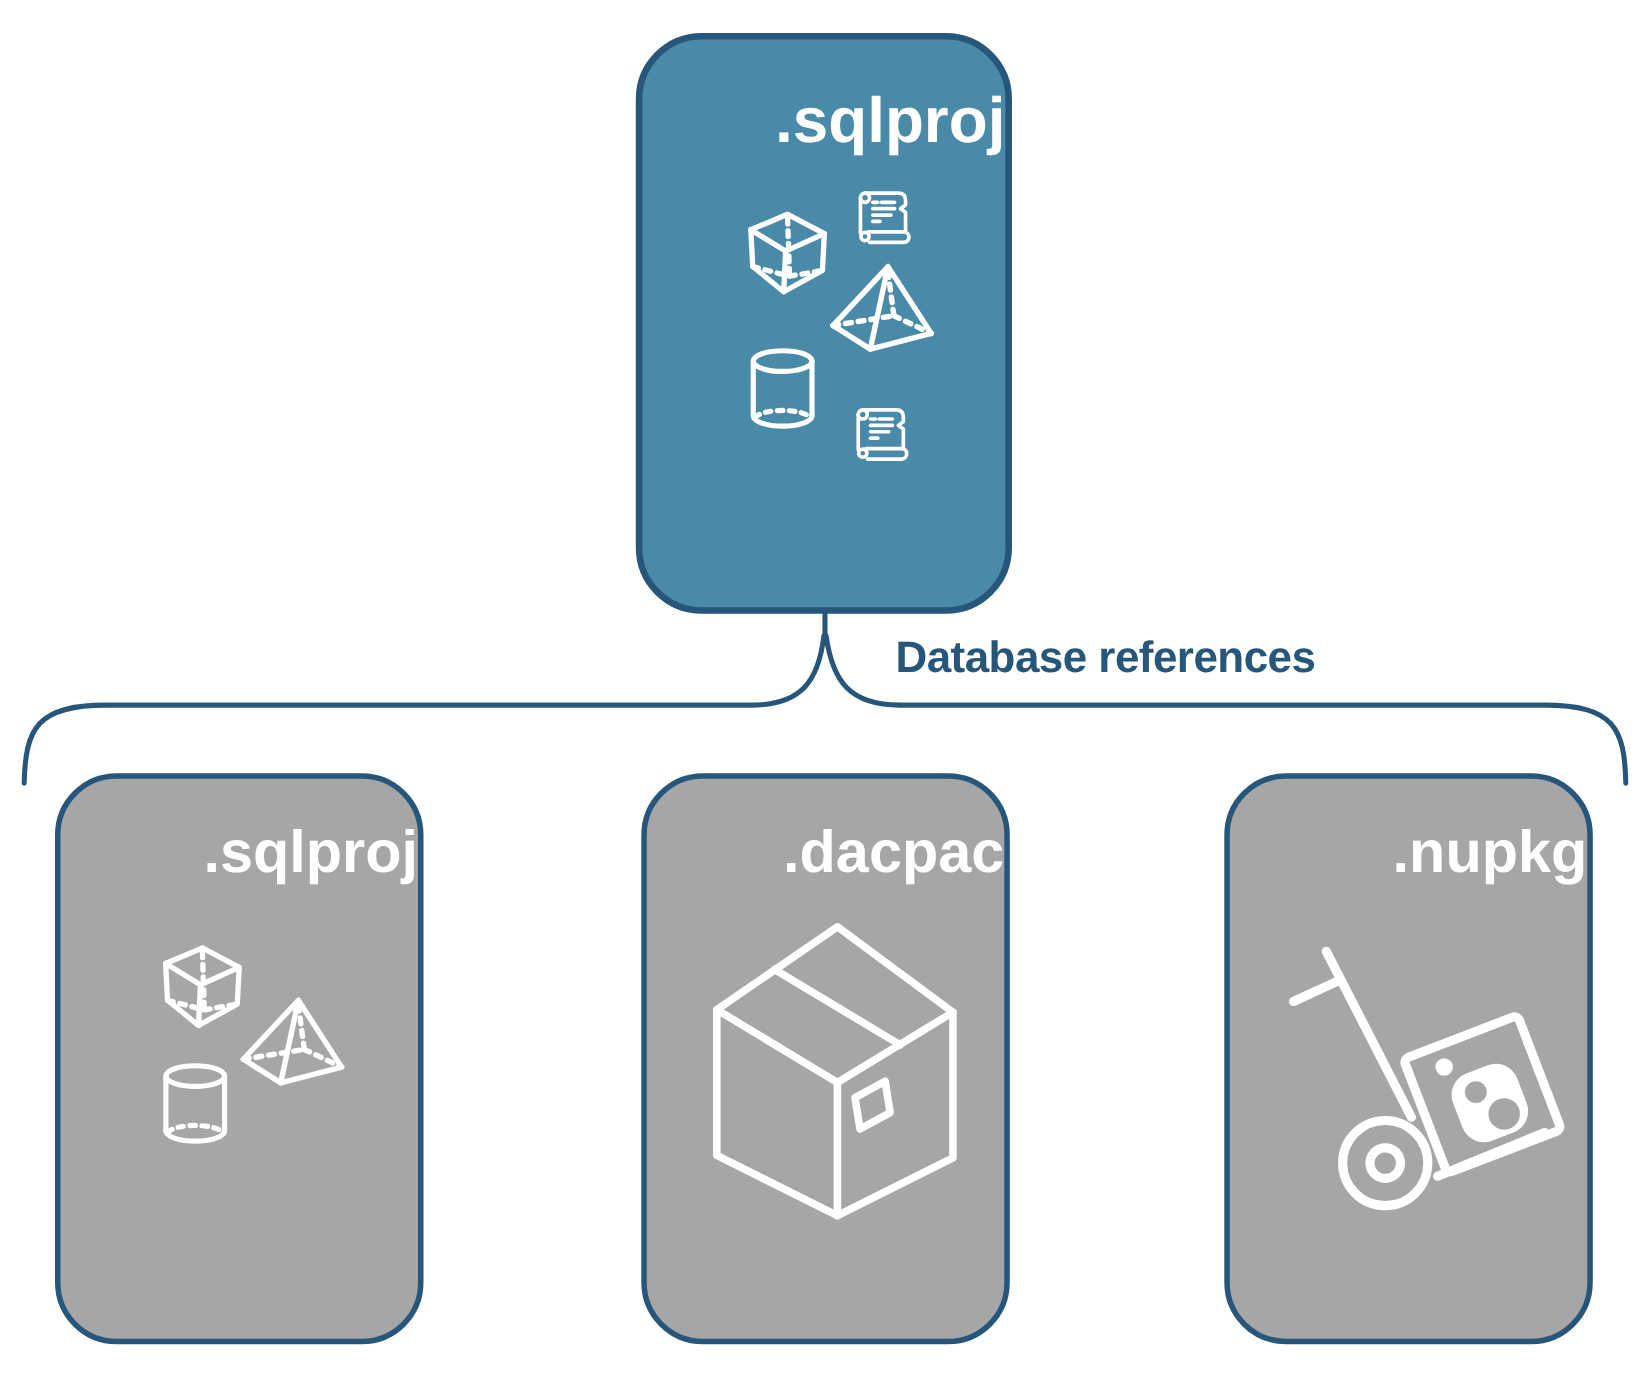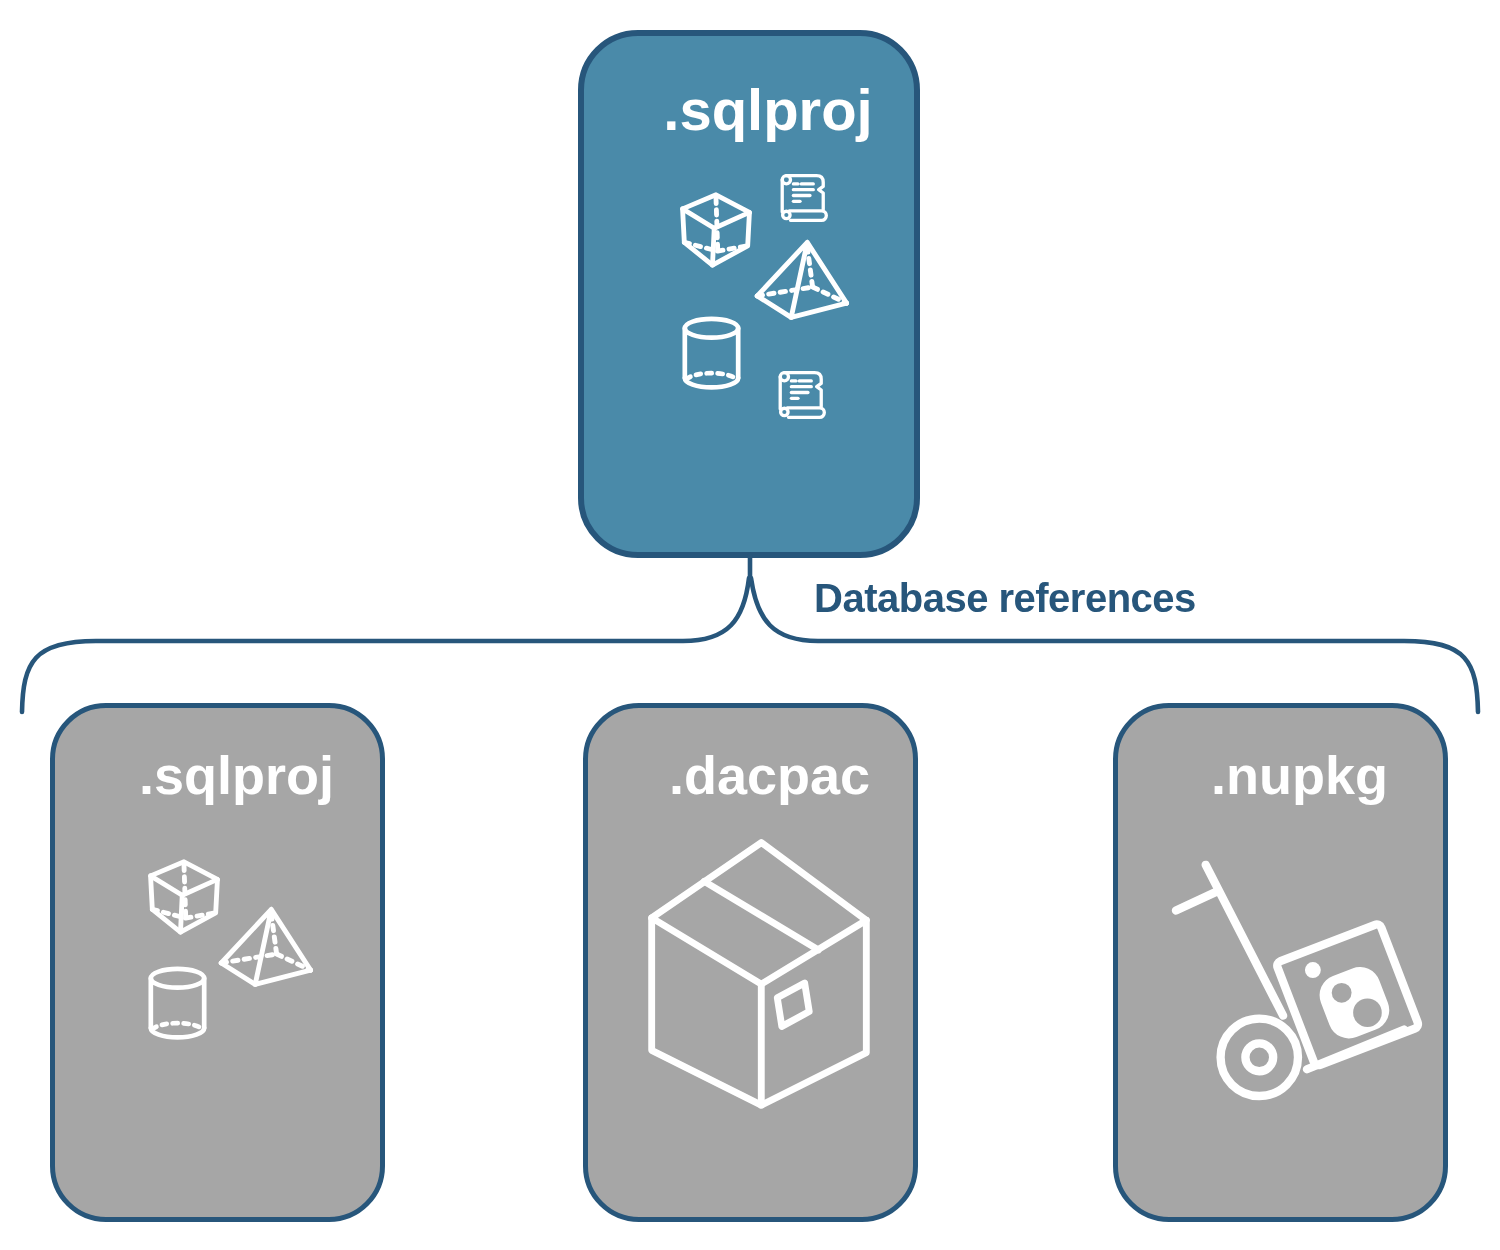--- a/index.html
+++ b/index.html
@@ -24,21 +24,21 @@
     background:var(--root-fill);border-radius:60px;
   }
   .node-child{
     width:335px;height:519px;top:703px;background:var(--child-fill);
     border-width:5px;
   }
   .node-child.c0{left:50px;}
   .node-child.c1{left:583px;}
   .node-child.c2{left:1113px;}
   .node-title{
-    position:absolute;left:0;right:0;text-align:center;
+    position:absolute;left:0;right:0;text-align:right;
     color:var(--title-text);font-weight:700;letter-spacing:0px;margin-left:38px;
   }
   .node-root .node-title{top:40px;font-size:58px;}
   .node-child .node-title{top:36px;font-size:54px;}
   .icon{position:absolute;}
   .stroke{fill:none;stroke:var(--icon-stroke);stroke-linecap:round;stroke-linejoin:round;}
   .fillw{fill:var(--icon-stroke);stroke:none;}
   .fillg{fill:var(--child-fill);stroke:none;}
   .brace-svg{position:absolute;left:0;top:0;width:1500px;height:1250px;pointer-events:none;}
   .brace-path{fill:none;stroke:var(--accent);stroke-width:4.6px;stroke-linecap:round;}

